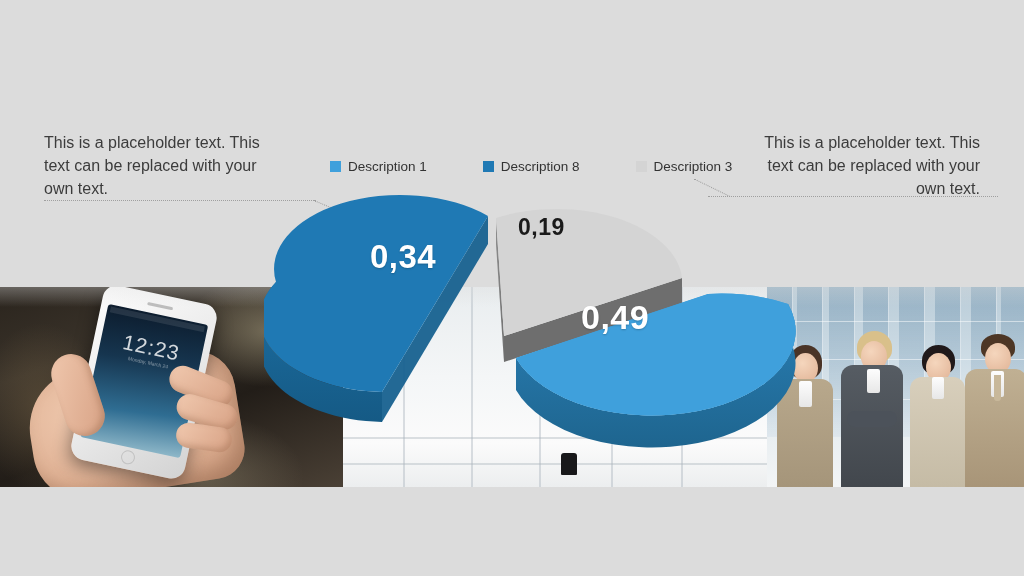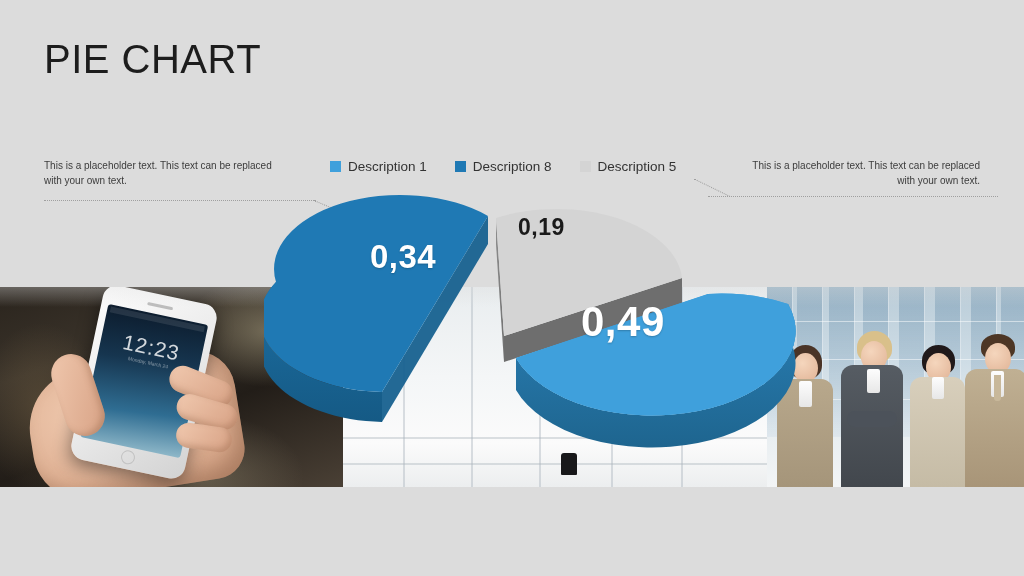--- a/index.html
+++ b/index.html
@@ -24,21 +24,21 @@
   }
   .subtitle {
     position: absolute; left: 45px; top: 82px;
     font-size: 22px; font-weight: 400; letter-spacing: 0.2px;
     color: #a0a0a0; line-height: 1.2;
   }
 
   
   .side-text {
     position: absolute;
-    font-size: 10px; line-height: 1.45; color: #3c3c3c; margin-top: 28px;
+    font-size: 16px; line-height: 1.45; color: #3c3c3c;
   }
   .side-text.left  { left: 44px;  top: 131px; width: 232px; text-align: left; }
   .side-text.right { right: 44px; top: 131px; width: 232px; text-align: right; }
 
   
   .connector { position: absolute; height: 2px; }
   .connector .dots {
     position: absolute; left: 0; top: 0; height: 0;
     border-top: 1.5px dotted #9f9f9f;
   }
@@ -50,21 +50,21 @@
   .conn-left  { left: 44px;  top: 200px; width: 272px; }
   .conn-left .dots  { width: 272px; }
   .conn-left .tail  { left: 270px; top: 0; width: 42px; transform: rotate(23deg); }
   .conn-right { right: 44px; top: 196px; width: 290px; }
   .conn-right .dots { width: 290px; left: 18px; }
   .conn-right .tail { left: 0px; top: 0; width: 40px; transform: rotate(26deg); transform-origin: right center; }
 
   
   .legend {
     position: absolute; left: 330px; top: 160px;
-    display: flex; gap: 28px;
+    display: flex; gap: 56px;
   }
   .legend-item { display: flex; align-items: center; gap: 7px; }
   .legend-swatch { width: 11px; height: 11px; display: block; }
   .legend-label { font-size: 13.5px; color: #333; line-height: 1; }
 
   
   .photo-band {
     position: absolute; left: 0; top: 287px; width: 1024px; height: 200px;
     overflow: hidden;
   }
@@ -231,30 +231,29 @@
   .pie-svg { position: absolute; left: 0; top: 0; }
   .pie-label {
     position: absolute;
     font-weight: bold;
     font-family: "Liberation Sans", sans-serif;
     letter-spacing: 0.5px;
     white-space: nowrap;
   }
   .lbl-a { color: #ffffff; font-size: 33px; left: 106px; top: 52px;
            text-shadow: 0 1px 2px rgba(0,0,0,0.22); }
-  .lbl-b { color: #ffffff; font-size: 42px; left: 317px; top: 112px;
+  .lbl-b { color: #ffffff; font-size: 34px; left: 317px; top: 112px;
            text-shadow: 0 1px 2px rgba(0,0,0,0.22); }
   .lbl-c { color: #1a1a1a; font-size: 23px; left: 254px; top: 28px; }
 </style>
 </head>
 <body>
 
 <div class="slide">
 
-  <div class="title">PIE CHART</div>
 
   <div class="side-text left">This is a placeholder text. This text can be replaced with your own text.</div>
   <div class="side-text right">This is a placeholder text. This text can be replaced with your own text.</div>
 
   <div class="connector conn-left">
     <div class="dots"></div>
     <div class="tail"></div>
   </div>
   <div class="connector conn-right">
     <div class="dots"></div>
@@ -265,21 +264,21 @@
     <div class="legend-item">
       <span class="legend-swatch" style="background:#3fa0dc"></span>
       <span class="legend-label">Description 1</span>
     </div>
     <div class="legend-item">
       <span class="legend-swatch" style="background:#1f79b4"></span>
       <span class="legend-label">Description 8</span>
     </div>
     <div class="legend-item">
       <span class="legend-swatch" style="background:#d4d4d4"></span>
-      <span class="legend-label">Description 5</span>
+      <span class="legend-label">Description 3</span>
     </div>
   </div>
 
   <div class="photo-band">
 
     <div class="photo-phone">
       <div class="hand"></div>
       <div class="phone-body">
         <div class="phone-speaker"></div>
         <div class="phone-screen">

